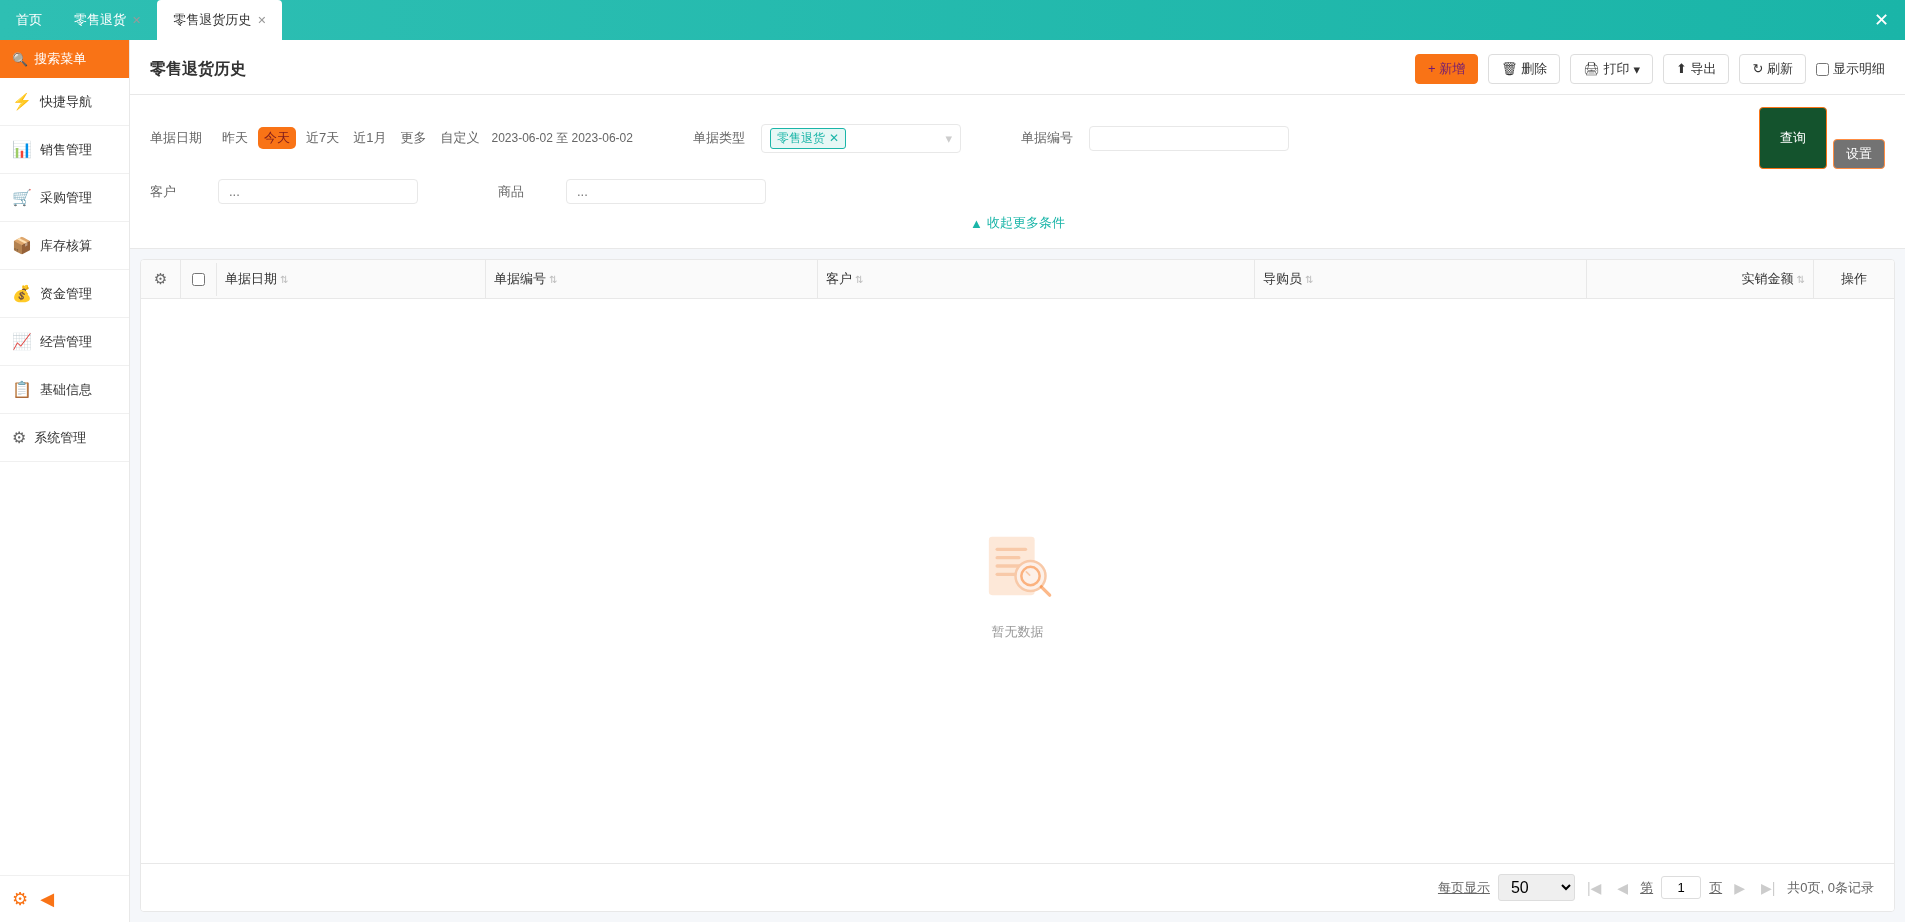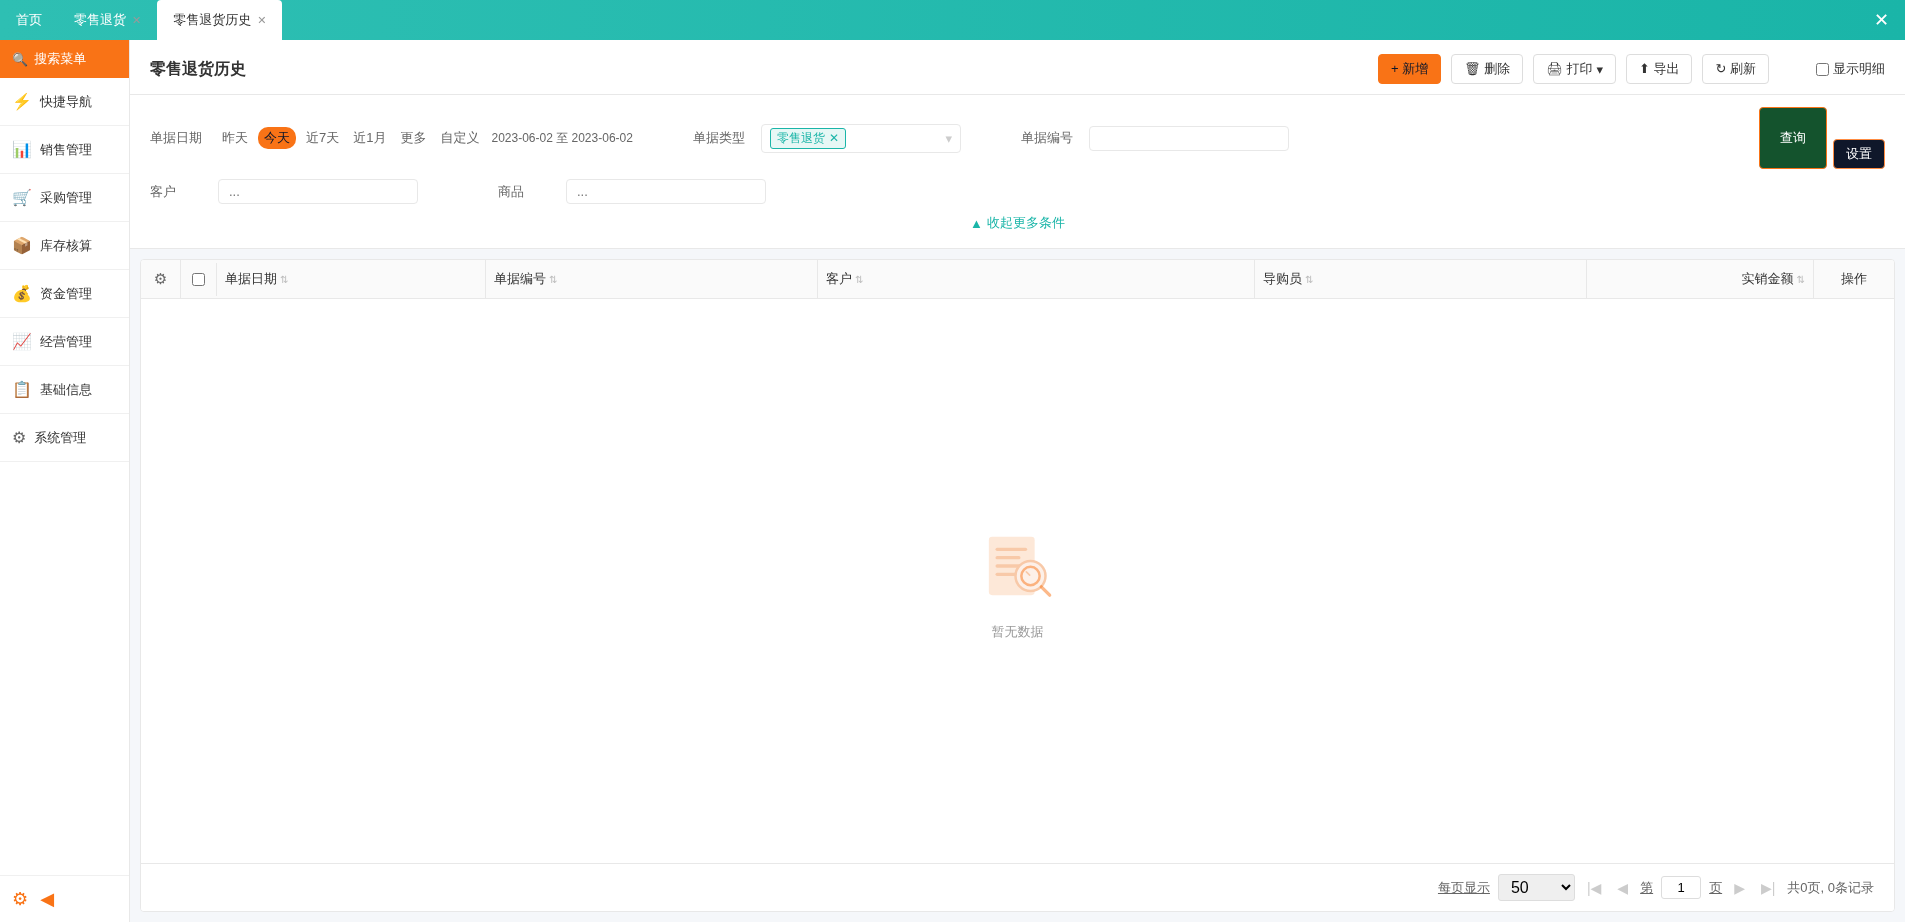--- a/index.html
+++ b/index.html
@@ -134,42 +134,41 @@
       font-size: 13px;
       border: 1px solid #ddd;
       background: #fff;
       color: #333;
       display: flex;
       align-items: center;
       gap: 4px;
     }
     .btn-primary {
       background: #f97316;
-      color: #0f172a;
+      color: #701a75;
       border-color: #f97316;
     }
     .btn-setting {
-      background: #0f172a;
+      background: #737373;
       color: #fff;
       border-color: #ff8c42;
       margin-top: 32px;
     }
     .btn-query {
       background: #14532d;
       color: #fff;
       border-color: #f97316;
       padding: 6px 20px;
     }
     .checkbox-label {
       display: flex;
       align-items: center;
       gap: 4px;
       font-size: 13px;
       color: #333;
-      margin-left: 37px;
     }
 
     
     .filter-area {
       background: #fff;
       padding: 12px 20px;
       border-bottom: 1px solid #e8e8e8;
     }
     .filter-row {
       display: flex;
@@ -189,22 +188,22 @@
       gap: 6px;
     }
     .date-opt {
       color: #666;
       cursor: pointer;
       font-size: 13px;
       padding: 2px 4px;
     }
     .date-opt.active {
       background: #f97316;
-      color: #0f172a;
-      border-radius: 10px;
+      color: #7f1d1d;
+      border-radius: 5px;
       padding: 2px 6px;
     }
     .date-range {
       color: #666;
       font-size: 12px;
     }
     .filter-input {
       border: 1px solid #e8e8e8;
       border-radius: 4px;
       padding: 4px 10px;

